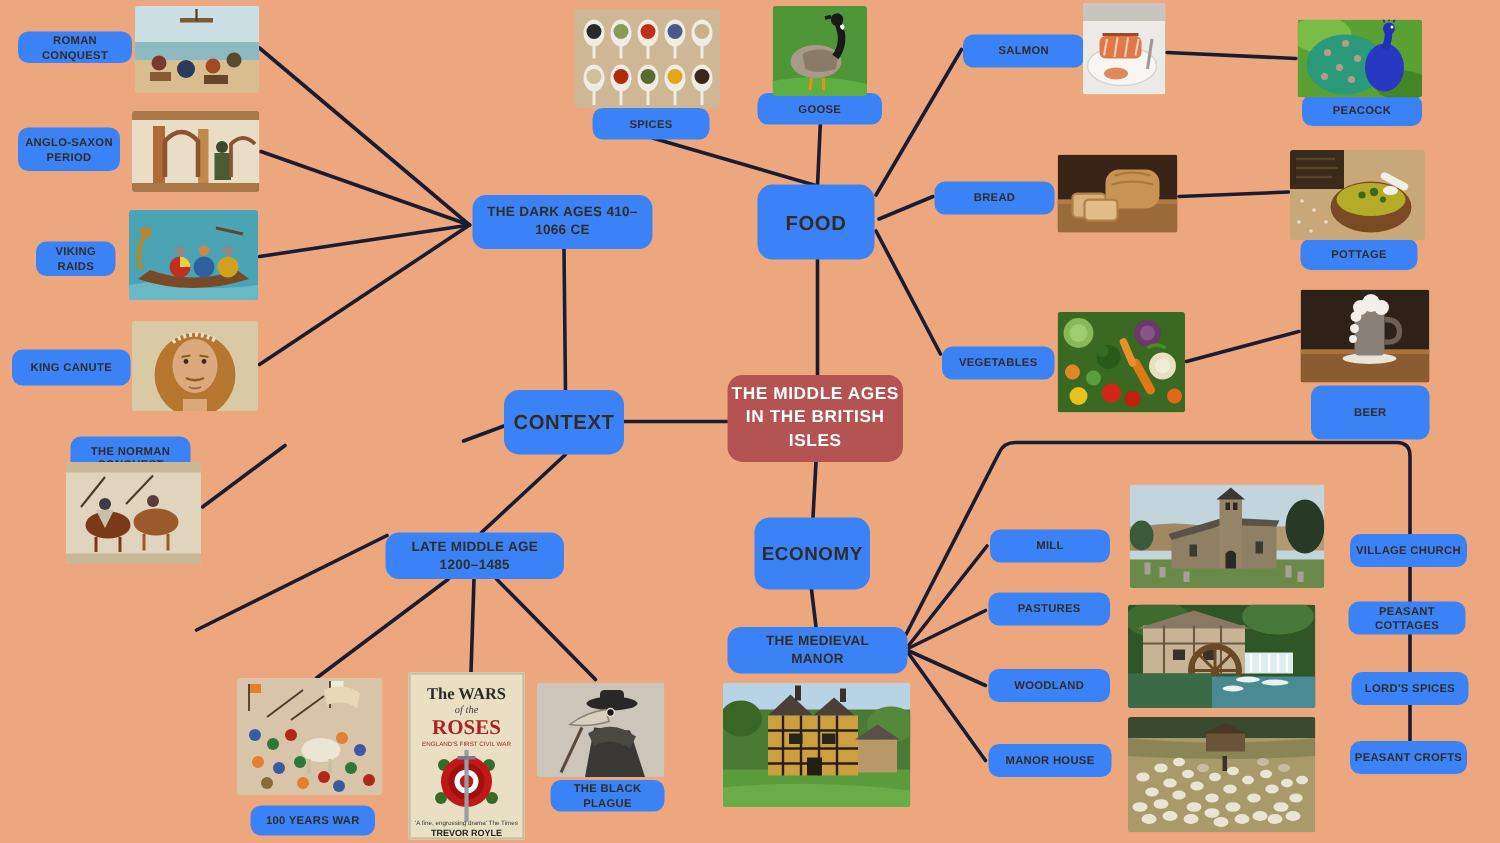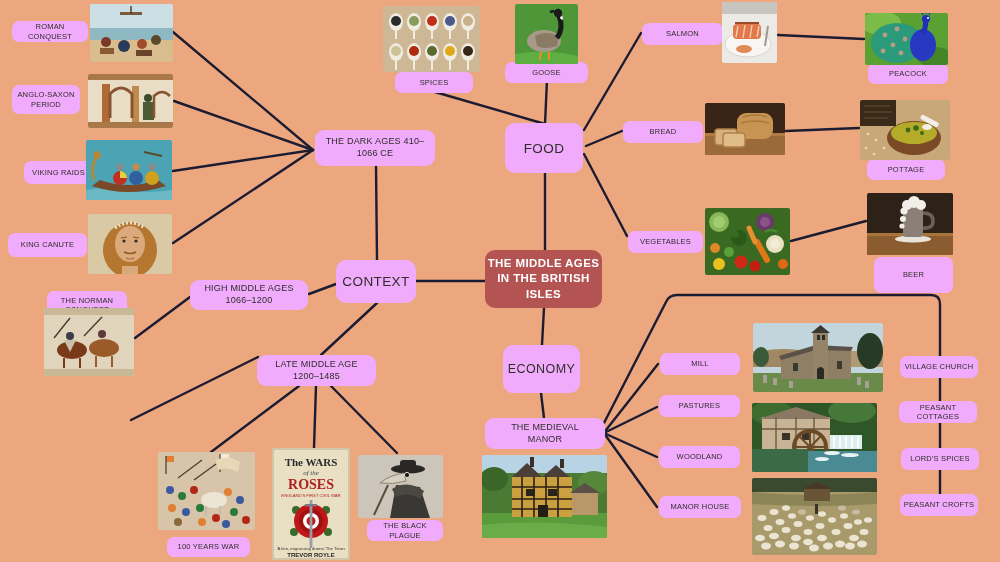--- a/index.html
+++ b/index.html
@@ -1,21 +1,21 @@
 <!DOCTYPE html>
 <html><head>
 <meta charset="utf-8">
 <style>
   html,body{margin:0;padding:0;}
   body{width:1000px;height:562px;overflow:hidden;background:#eca77e;
        font-family:"Liberation Sans","DejaVu Sans",sans-serif;}
   #canvas{position:relative;width:1000px;height:562px;background:#eca77e;}
   #wires{position:absolute;left:0;top:0;z-index:1;}
   .node{position:absolute;z-index:2;display:flex;align-items:center;justify-content:center;
-        background:#f0abfc;color:#2f2d28;font-weight:normal;text-align:center;
+        background:#3b82f6;color:#2f2d28;font-weight:bold;text-align:center;
         white-space:pre-line;box-sizing:border-box;}
   .sm{font-size:7.5px;line-height:1.25;letter-spacing:.2px;border-radius:7px;padding:1px 3px;}
   .mid{font-size:9px;line-height:1.3;letter-spacing:.2px;border-radius:9px;padding:13px 4px;}
   .big{font-size:13.5px;letter-spacing:.4px;border-radius:10px;}
   .ctr{background:#b35453;color:#ffffff;font-size:11.5px;line-height:1.35;
        letter-spacing:.4px;border-radius:10px;}
   .img{position:absolute;z-index:2;margin:0;padding:0;overflow:hidden;border-radius:2px;}
   .img svg{display:block;width:100%;height:100%;}
 </style>
 </head>
@@ -53,28 +53,26 @@
       <line x1="606" y1="432" x2="657" y2="407"></line>
       <line x1="606" y1="434" x2="657" y2="457"></line>
       <line x1="606" y1="436" x2="657" y2="507"></line>
       <path d="M 604,423 L 666,302 Q 669,295 677,295 L 931,295 Q 940,295 940,304 L 940,506"></path>
     </g>
   </svg>
 
   <div class="node sm" style="left:12px;top:21px;width:76px;height:21px">ROMAN CONQUEST</div>
   <div class="node sm" style="left:12px;top:85px;width:68px;height:29px">ANGLO-SAXON
 PERIOD</div>
-  <div class="node sm" style="left:24px;top:161px;width:69px;height:23px">VIKING RAIDS</div>
+  <div class="node sm" style="left:24px;top:161px;width:53px;height:23px">VIKING RAIDS</div>
   <div class="node sm" style="left:8px;top:233px;width:79px;height:24px">KING CANUTE</div>
   <div class="node sm" style="left:47px;top:291px;width:80px;height:28px">THE NORMAN
 CONQUEST</div>
   <div class="node mid" style="left:315px;top:130px;width:120px;height:36px">THE DARK AGES 410–
 1066 CE</div>
-  <div class="node mid" style="left:190px;top:280px;width:118px;height:30px">HIGH MIDDLE AGES
-1066–1200</div>
   <div class="node big" style="left:336px;top:260px;width:80px;height:43px">CONTEXT</div>
   <div class="node mid" style="left:257px;top:355px;width:119px;height:31px">LATE MIDDLE AGE
 1200–1485</div>
   <div class="node sm" style="left:167px;top:537px;width:83px;height:20px">100 YEARS WAR</div>
   <div class="node sm" style="left:367px;top:520px;width:76px;height:21px">THE BLACK PLAGUE</div>
 
   <div class="node ctr" style="left:485px;top:250px;width:117px;height:58px;font-weight:bold">THE MIDDLE AGES
 IN THE BRITISH
 ISLES</div>
 

